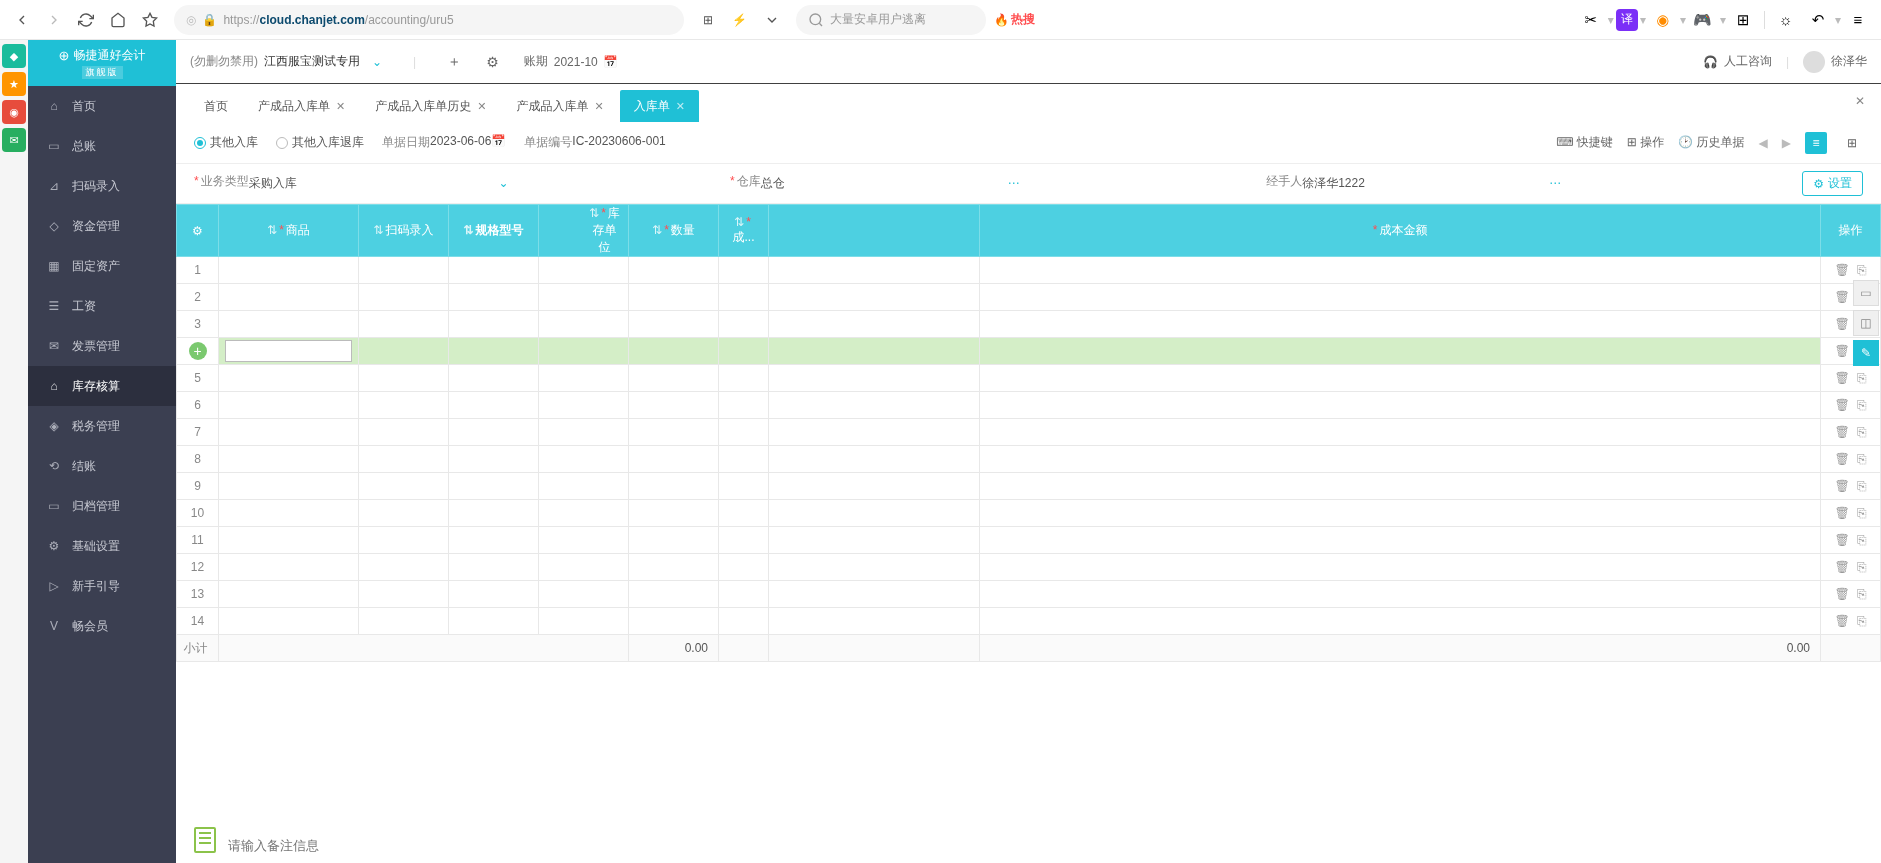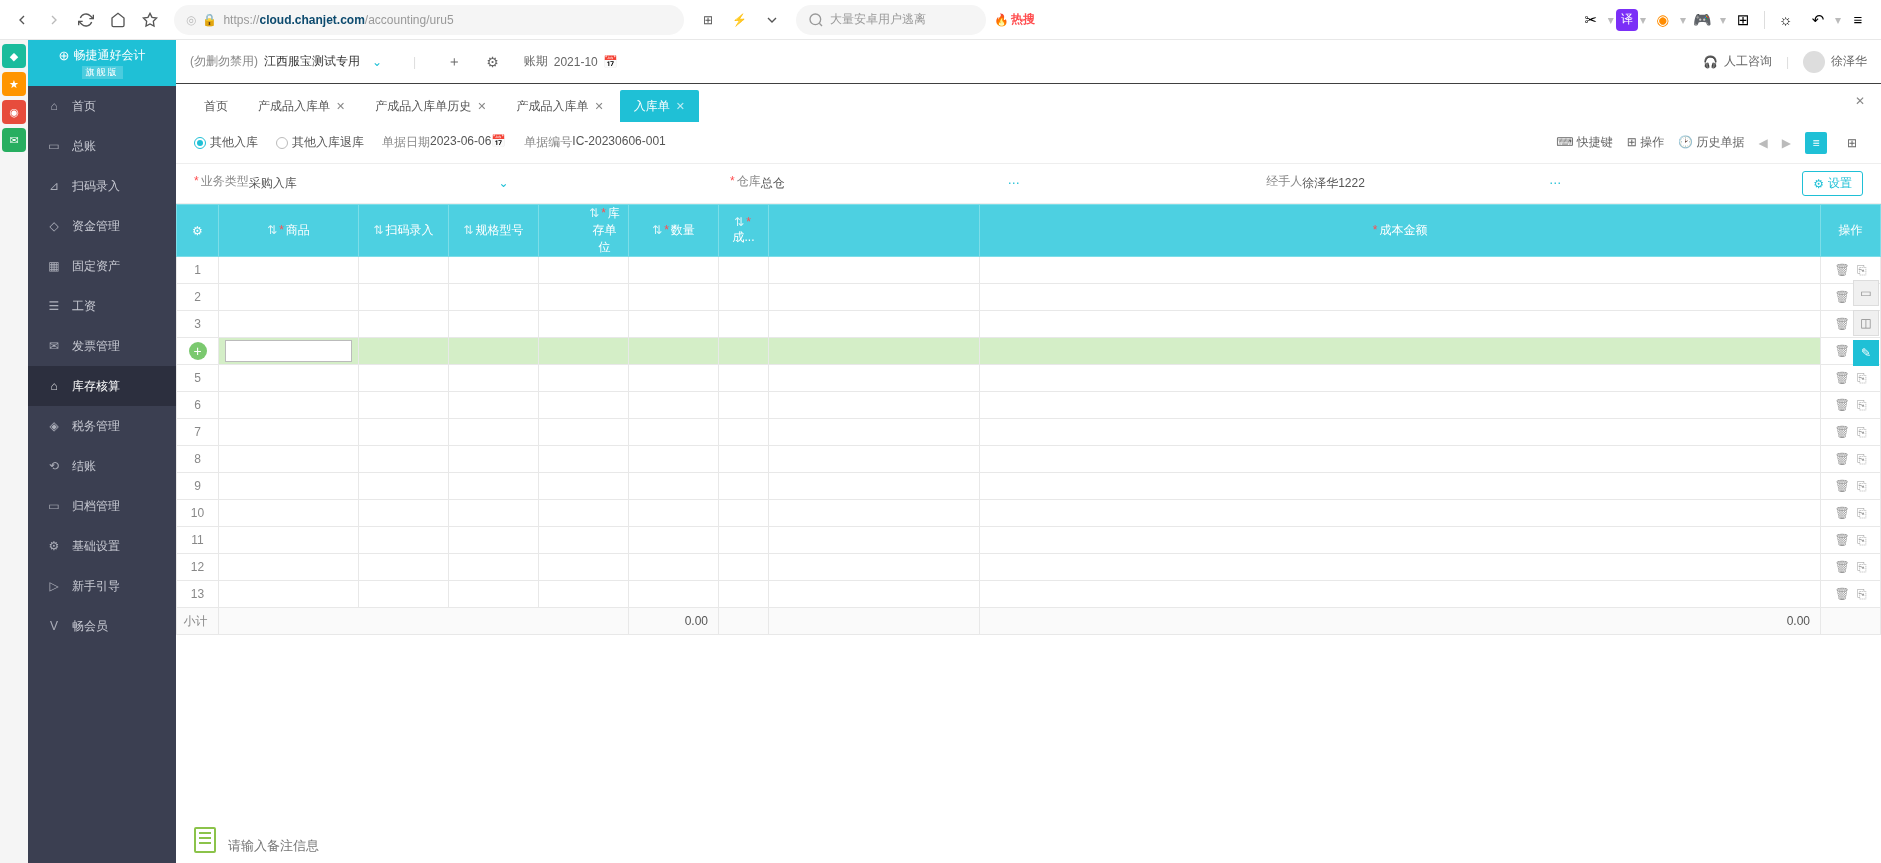--- a/index.html
+++ b/index.html
@@ -348,21 +348,21 @@
       <span class="set-btn">⚙ <span>设置</span></span>
     </div>
 
     <div class="grid">
       <table>
         <thead>
             <tr id="grid-head">
               <th class="rn" style="width: 42px;"><span>⚙</span></th>
               <th style="width: 140px;"><span class="sort">⇅</span><span class="req">*</span>商品</th>
               <th style="width: 90px;"><span class="sort">⇅</span>扫码录入</th>
-              <th style="width: 90px;"><span class="sort">⇅</span>规格型号</th>
+              <th style="width: 90px; font-weight: bold;"><span class="sort">⇅</span>规格型号</th>
               <th style="width: 90px; padding-left: 48px;"><span class="sort">⇅</span><span class="req">*</span>库存单位</th>
               <th style="width: 90px;"><span class="sort">⇅</span><span class="req">*</span>数量</th>
               <th style="width: 50px;"><span class="sort">⇅</span><span class="req">*</span>成...</th>
               <th></th>
               <th><span class="req">*</span>成本金额</th>
               <th class="ops" style="width: 60px;">操作</th>
             </tr>
           </thead>
         <tbody id="grid-body">
             <tr>
@@ -514,20 +514,32 @@
               <td></td>
               <td></td>
               <td></td>
               <td></td>
               <td></td>
               <td></td>
               <td></td>
               <td></td>
               <td class="ops"><span>🗑</span> <span>⎘</span></td>
             </tr>
+            <tr>
+              <td class="rn">14</td>
+              <td></td>
+              <td></td>
+              <td></td>
+              <td></td>
+              <td></td>
+              <td></td>
+              <td></td>
+              <td></td>
+              <td class="ops"><span>🗑</span> <span>⎘</span></td>
+            </tr>
           </tbody>
         <tfoot>
             <tr>
           <td class="rn">小计</td>
           <td colspan="4"></td>
           <td>0.00</td>
           <td></td>
               <td></td>
           <td>0.00</td>
           <td class="ops"></td>

